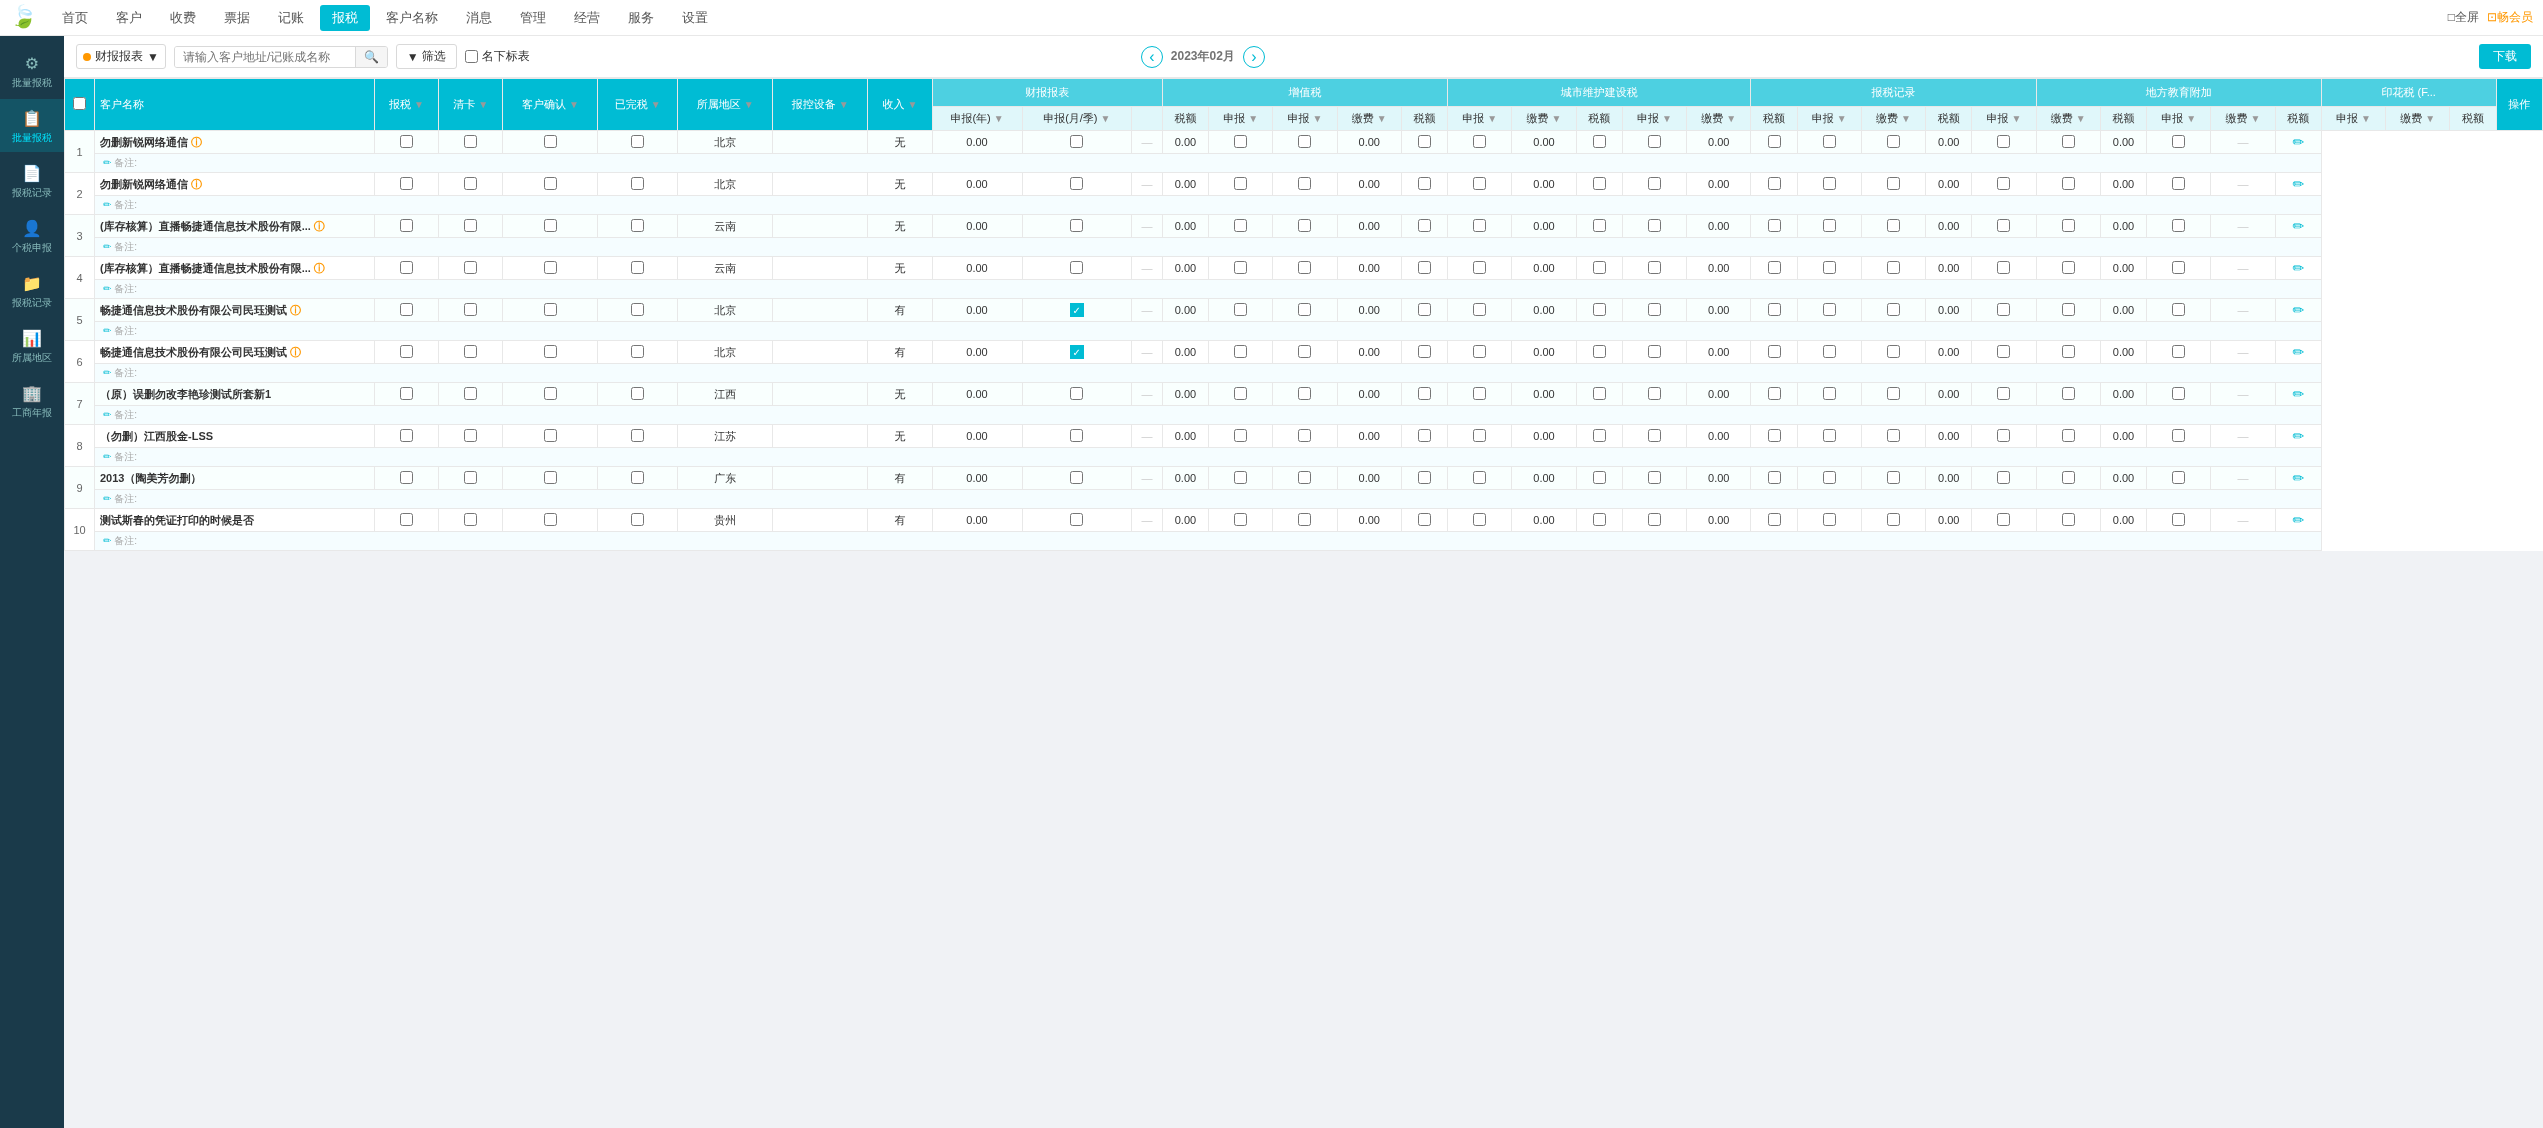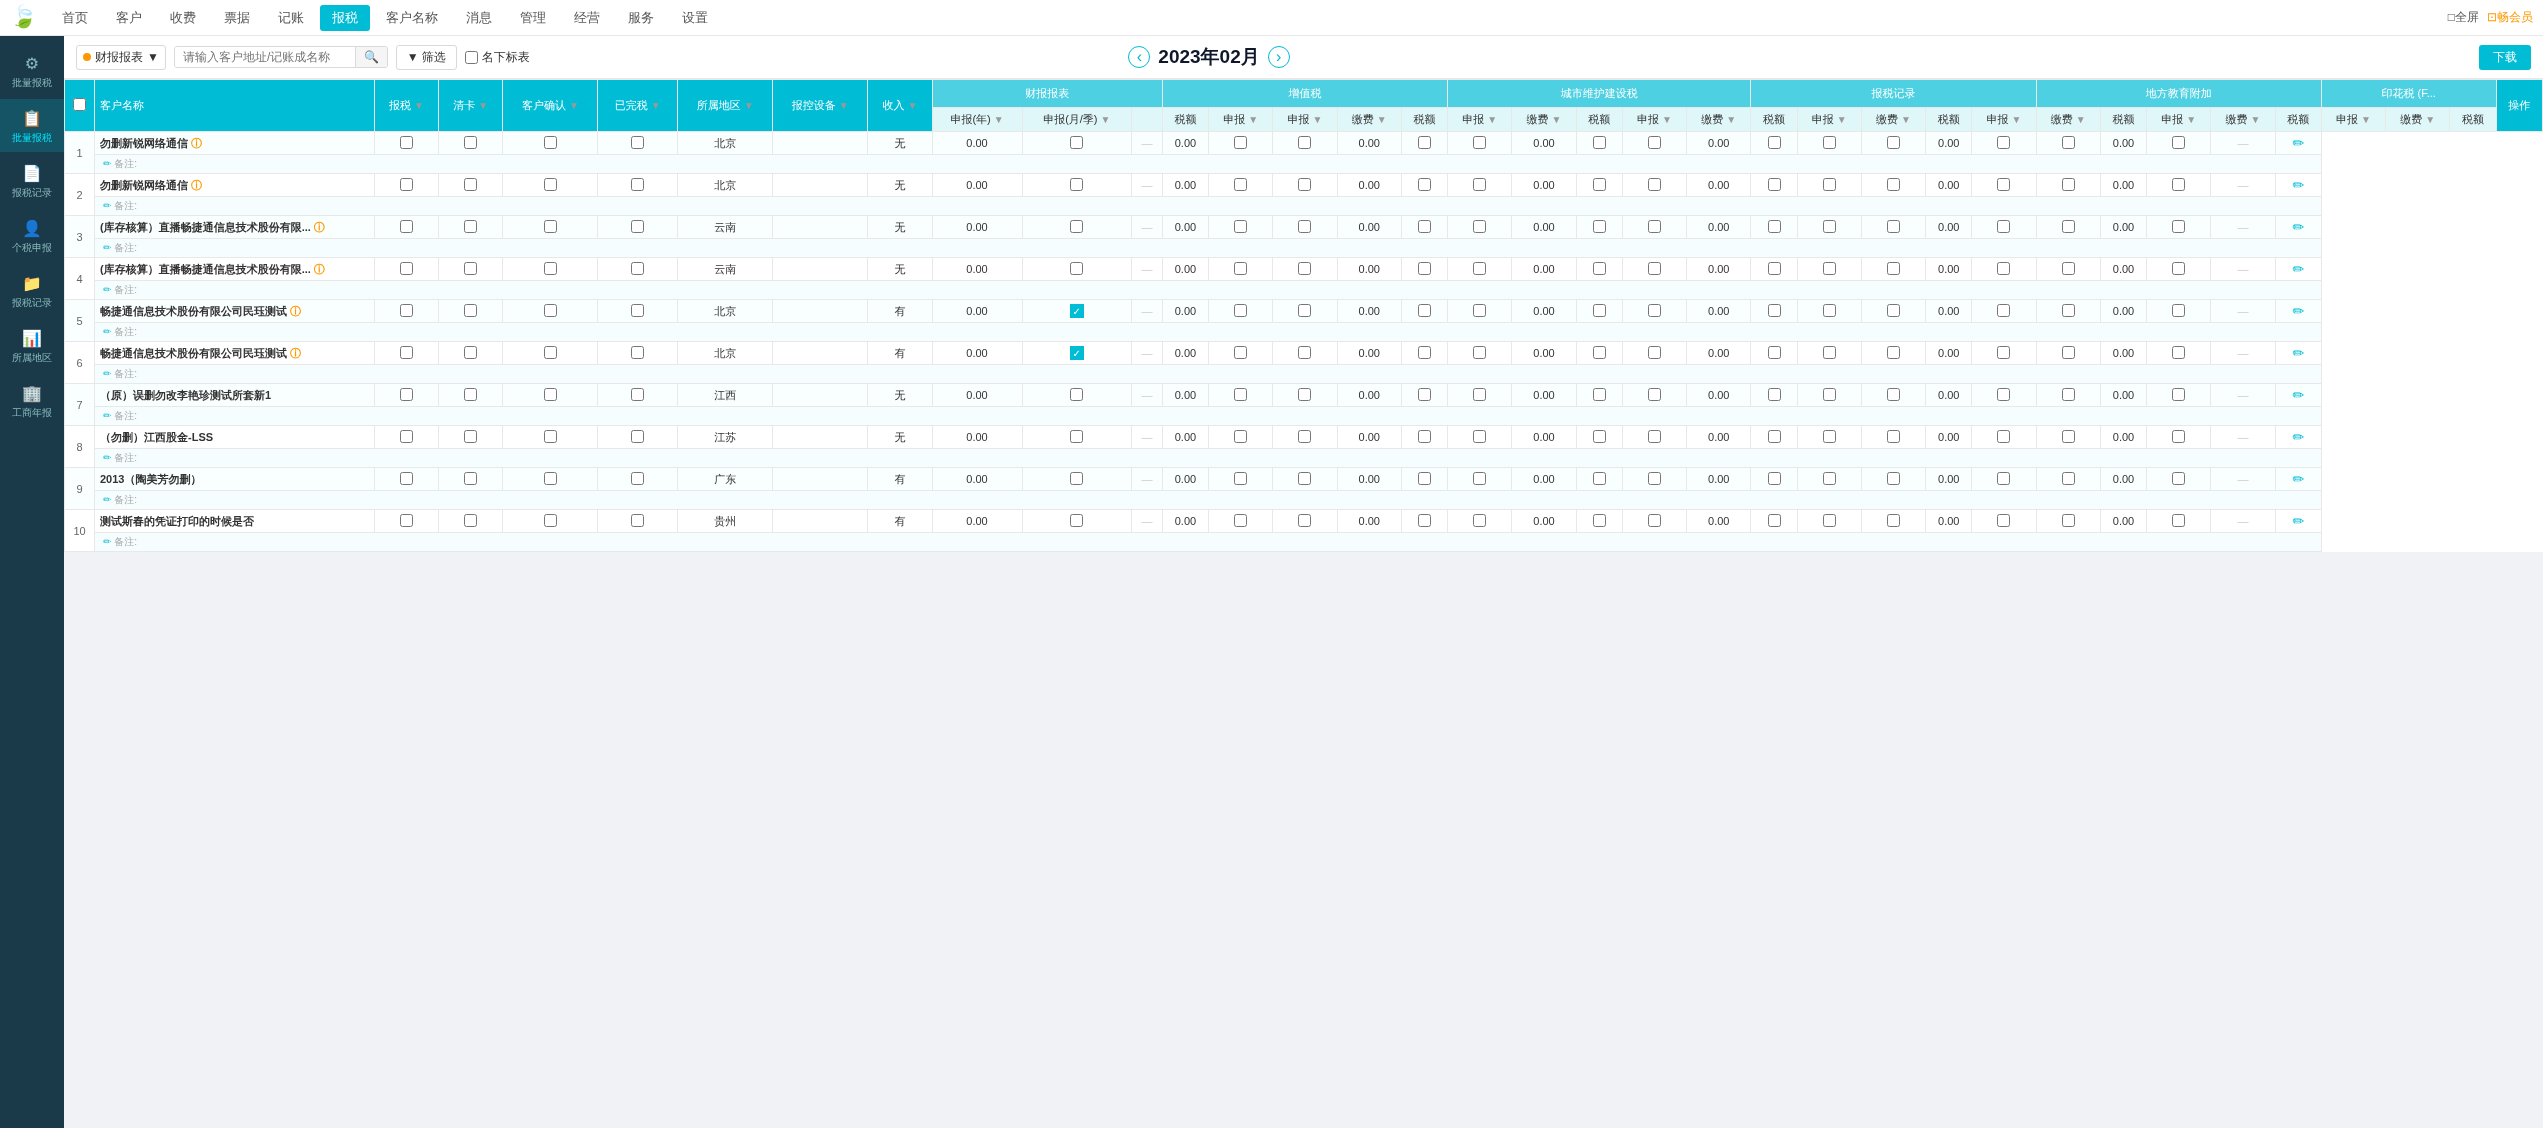--- a/index.html
+++ b/index.html
@@ -33,21 +33,21 @@
     .toolbar-select .dot { width: 8px; height: 8px; background: #ff9800; border-radius: 50%; display: inline-block; }
     .search-box { display: flex; align-items: center; border: 1px solid #d9d9d9; border-radius: 3px; overflow: hidden; }
     .search-box input { border: none; outline: none; padding: 3px 8px; font-size: 12px; width: 180px; }
     .search-box .search-btn { background: #f5f5f5; border-left: 1px solid #d9d9d9; padding: 3px 8px; cursor: pointer; }
     .filter-btn { border: 1px solid #d9d9d9; border-radius: 3px; padding: 3px 10px; cursor: pointer; display: flex; align-items: center; gap: 3px; background: #fff; }
     .checkbox-label { display: flex; align-items: center; gap: 4px; cursor: pointer; }
 
     
     .date-nav { display: flex; align-items: center; gap: 8px; margin: 0 auto; }
     .date-nav .nav-arrow { cursor: pointer; color: #00bcd4; font-size: 16px; width: 22px; height: 22px; display: flex; align-items: center; justify-content: center; border: 1px solid #00bcd4; border-radius: 50%; }
-    .date-nav .date-text { font-size: 19px; font-weight: bold; color: #0f172a; }
+    .date-nav .date-text { font-size: 12px; font-weight: bold; color: #737373; }
 
     .download-btn { background: #00bcd4; color: #fff; border: none; border-radius: 3px; padding: 4px 14px; cursor: pointer; font-size: 12px; margin-left: auto; }
     table { border-collapse: collapse; width: 100%; font-size: 11px; background: #fff; }
     th, td { border: 1px solid #e8e8e8; padding: 3px 5px; white-space: nowrap; text-align: center; }
     th { background: #e0f7fa; color: #333; font-weight: normal; }
     th.teal-dark { background: #00bcd4; color: #fff; }
     th.group-header { background: #4dd0e1; color: #fff; }
     th.sub-header { background: #e0f7fa; }
     td.customer-name { text-align: left; max-width: 200px; overflow: hidden; text-overflow: ellipsis; font-weight: bold; }
 

